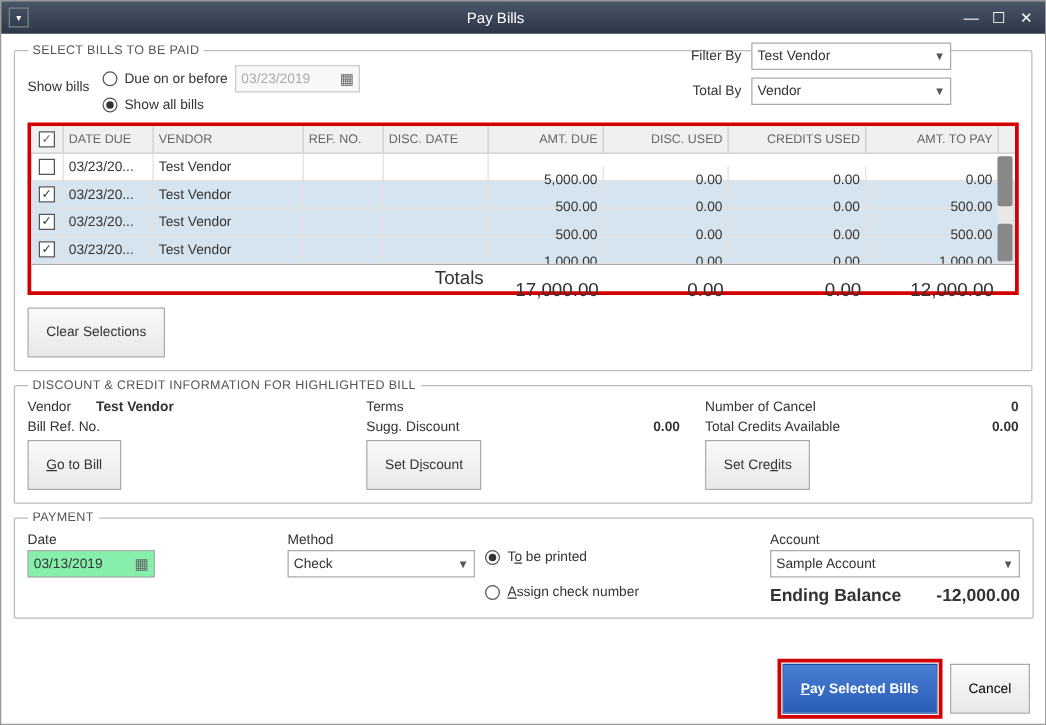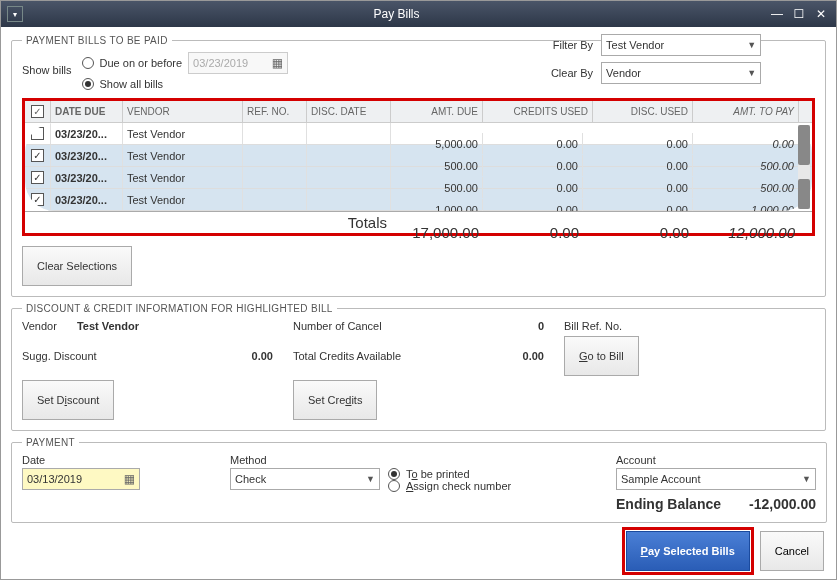--- a/index.html
+++ b/index.html
@@ -20,48 +20,48 @@
 .filter-row { display: flex; align-items: center; gap: 8px; margin-top: 2px; }
 .filter-label { width: 55px; text-align: right; }
 .combo { height: 22px; border: 1px solid #aaa; padding: 0 4px; display: flex; align-items: center; justify-content: space-between; background: #fff; min-width: 160px; }
 .combo .arrow { font-size: 9px; color: #555; }
 .filters-block { margin-left: 240px; display: flex; flex-direction: column; gap: 4px; margin-top: -20px; }
 .table-wrap { border: 3px solid #d40000; position: relative; margin-top: 8px; }
 .table-inner { position: relative; }
 .thead { display: flex; background: #eef0f2; border-bottom: 1px solid #ccc; height: 22px; align-items: center; font-size: 10px; color: #666; }
 .thead .th { border-right: 1px solid #ccc; padding: 0 4px; height: 100%; display: flex; align-items: center; position: relative; }
 .col-chk { width: 26px; justify-content: center; }
-.col-date { width: 72px; font-weight: bold; }
+.col-date { width: 72px; }
 .col-vendor { width: 120px; }
 .col-ref { width: 64px; }
 .col-disc { width: 84px; }
 .col-amt { width: 92px; justify-content: flex-end; text-align: right; }
 .col-discused { width: 100px; justify-content: flex-end; text-align: right; }
 .col-credits { width: 110px; justify-content: flex-end; text-align: right; }
-.col-pay { width: 106px; justify-content: flex-end; text-align: right; font-style: italic; }
-.tbody { max-height: 110px; overflow: hidden; position: relative; border-radius: 30px; }
+.col-pay { width: 106px; justify-content: flex-end; text-align: right; }
+.tbody { max-height: 110px; overflow: hidden; position: relative; }
 .row { display: flex; height: 22px; align-items: center; border-bottom: 1px solid #ddd; }
 .row.sel { background: #d6e4f0; }
 .row .td { padding: 0 4px; height: 100%; display: flex; align-items: center; border-right: 1px solid #e0e0e0; overflow: hidden; white-space: nowrap; }
 .td.num { justify-content: flex-end; margin-top: 20px; }
 .chkbox { width: 13px; height: 13px; border: 1px solid #555; background: #fff; display: flex; align-items: center; justify-content: center; font-size: 10px; line-height: 1; }
 .totals-row { display: flex; height: 22px; align-items: center; border-top: 1px solid #aaa; font-size: 15px; }
 .totals-row .td { padding: 0 4px; display: flex; align-items: center; }
 .scrollbar { position: absolute; right: 2px; top: 24px; bottom: 24px; width: 12px; background: #e8e8e8; }
 .scrollbar .thumb { position: absolute; right: 0; left: 0; background: #888; border-radius: 2px; }
 .btn { height: 40px; padding: 0 14px; border: 1px solid #aaa; background: linear-gradient(#fafafa,#e8e8e8); display: inline-flex; align-items: center; justify-content: center; font-size: 11px; cursor: pointer; }
 .btn.primary { background: linear-gradient(#4a7fd6,#2a5db6); color: #fff; border: 1px solid #1a4a9e; font-weight: bold; }
 .btn.redwrap { outline: 3px solid #d40000; outline-offset: 1px; }
 .info-grid { display: grid; grid-template-columns: 1fr 1fr 1fr; gap: 4px 20px; font-size: 11px; }
 .info-line { display: flex; justify-content: space-between; align-items: center; }
 .info-line .label { color: #333; }
 .info-line .val { font-weight: bold; }
 .payment-grid { display: grid; grid-template-columns: 200px 150px 220px 1fr; gap: 8px; align-items: flex-start; }
 .field-col { display: flex; flex-direction: column; gap: 2px; }
-.date-field { width: 118px; height: 22px; border: 1px solid #aaa; display: flex; align-items: center; padding: 0 4px; justify-content: space-between; background:#fef9c3; }
+.date-field { width: 102px; height: 22px; border: 1px solid #aaa; display: flex; align-items: center; padding: 0 4px; justify-content: space-between; background:#86efac; }
 .cal-icon { font-size: 12px; color: #666; }
 .footer { position: absolute; bottom: 8px; right: 12px; display: flex; gap: 10px; align-items: center; }
 .radio-dot { width: 12px; height: 12px; border: 1px solid #555; border-radius: 50%; display: inline-flex; align-items: center; justify-content: center; }
 .radio-dot.filled::after { content: ''; width: 6px; height: 6px; background: #333; border-radius: 50%; }
 .ending { display: flex; justify-content: space-between; margin-top: 4px; font-size: 14px; }
 .ending .val { font-weight: bold; }
 .underline { text-decoration: underline; }
 </style>
 </head>
 <body>
@@ -71,21 +71,21 @@
     <div class="dropdown-icon">▾</div>
     <div class="title">Pay Bills</div>
     <div class="winbtn">—</div>
     <div class="winbtn">☐</div>
     <div class="winbtn">✕</div>
   </div>
 
   <div class="content">
 
     <fieldset>
-      <legend>PAYMENT BILLS TO BE PAID</legend>
+      <legend>SELECT BILLS TO BE PAID</legend>
       <div class="showbills-row">
         <div class="showbills-label">Show bills</div>
         <div class="radio-col">
           <div class="radio-line">
             <span class="radio-dot"></span>
             <span>Due on or before</span>
             <div class="date-input">
               <span>03/23/2019</span>
               <span class="cal-icon">▦</span>
             </div>
@@ -97,42 +97,42 @@
         </div>
         <div class="filters-block">
           <div class="filter-row">
             <div class="filter-label">Filter By</div>
             <div class="combo">
               <span>Test Vendor</span>
                 <span class="arrow">▼</span>
             </div>
           </div>
           <div class="filter-row">
-            <div class="filter-label">Clear By</div>
+            <div class="filter-label">Total By</div>
             <div class="combo">
               <span>Vendor</span>
                 <span class="arrow">▼</span>
             </div>
           </div>
         </div>
       </div>
 
       <div class="table-wrap">
         <div class="table-inner">
           <div class="thead">
             <div class="th col-chk">
                 <div class="chkbox">✓</div>
               </div>
             <div class="th col-date">DATE DUE</div>
             <div class="th col-vendor">VENDOR</div>
             <div class="th col-ref">REF. NO.</div>
             <div class="th col-disc">DISC. DATE</div>
             <div class="th col-amt">AMT. DUE</div>
+            <div class="th col-discused">DISC. USED</div>
             <div class="th col-credits">CREDITS USED</div>
-            <div class="th col-discused">DISC. USED</div>
             <div class="th col-pay">AMT. TO PAY</div>
           </div>
           <div class="tbody" id="tbody">
               <div class="row">
                 <div class="td col-chk">
                   <div class="chkbox"></div>
                 </div>
                 <div class="td col-date">03/23/20...</div>
                 <div class="td col-vendor">Test Vendor</div>
                 <div class="td col-ref"></div>
@@ -200,20 +200,24 @@
         <div class="btn">Clear Selections</div>
       </div>
     </fieldset>
 
     <fieldset>
       <legend>DISCOUNT &amp; CREDIT INFORMATION FOR HIGHLIGHTED BILL</legend>
       <div class="info-grid">
         <div class="info-line">
             <span class="label">Vendor</span>
             <span class="val" style="margin-right:auto;margin-left:20px">Test Vendor</span>
+          </div>
+        <div class="info-line">
+            <span class="label">Terms</span>
+            <span></span>
           </div>
         <div class="info-line">
             <span class="label">Number of Cancel</span>
             <span class="val">0</span>
           </div>
         <div class="info-line">
             <span class="label">Bill Ref. No.</span>
             <span></span>
           </div>
         <div class="info-line">
@@ -243,21 +247,21 @@
             <span class="cal-icon">▦</span>
           </div>
         </div>
         <div class="field-col">
           <span>Method</span>
           <div class="combo" style="min-width:120px">
             <span>Check</span>
               <span class="arrow">▼</span>
           </div>
         </div>
-        <div class="field-col" style="padding-top:14px;gap:0">
+        <div class="field-col" style="padding-top:14px;gap:16px">
           <div class="radio-line">
               <span class="radio-dot filled"></span>
               <span>T<span class="underline">o</span> be printed</span>
             </div>
           <div class="radio-line">
               <span class="radio-dot"></span>
               <span><span class="underline">A</span>ssign check number</span>
             </div>
         </div>
         <div class="field-col">

